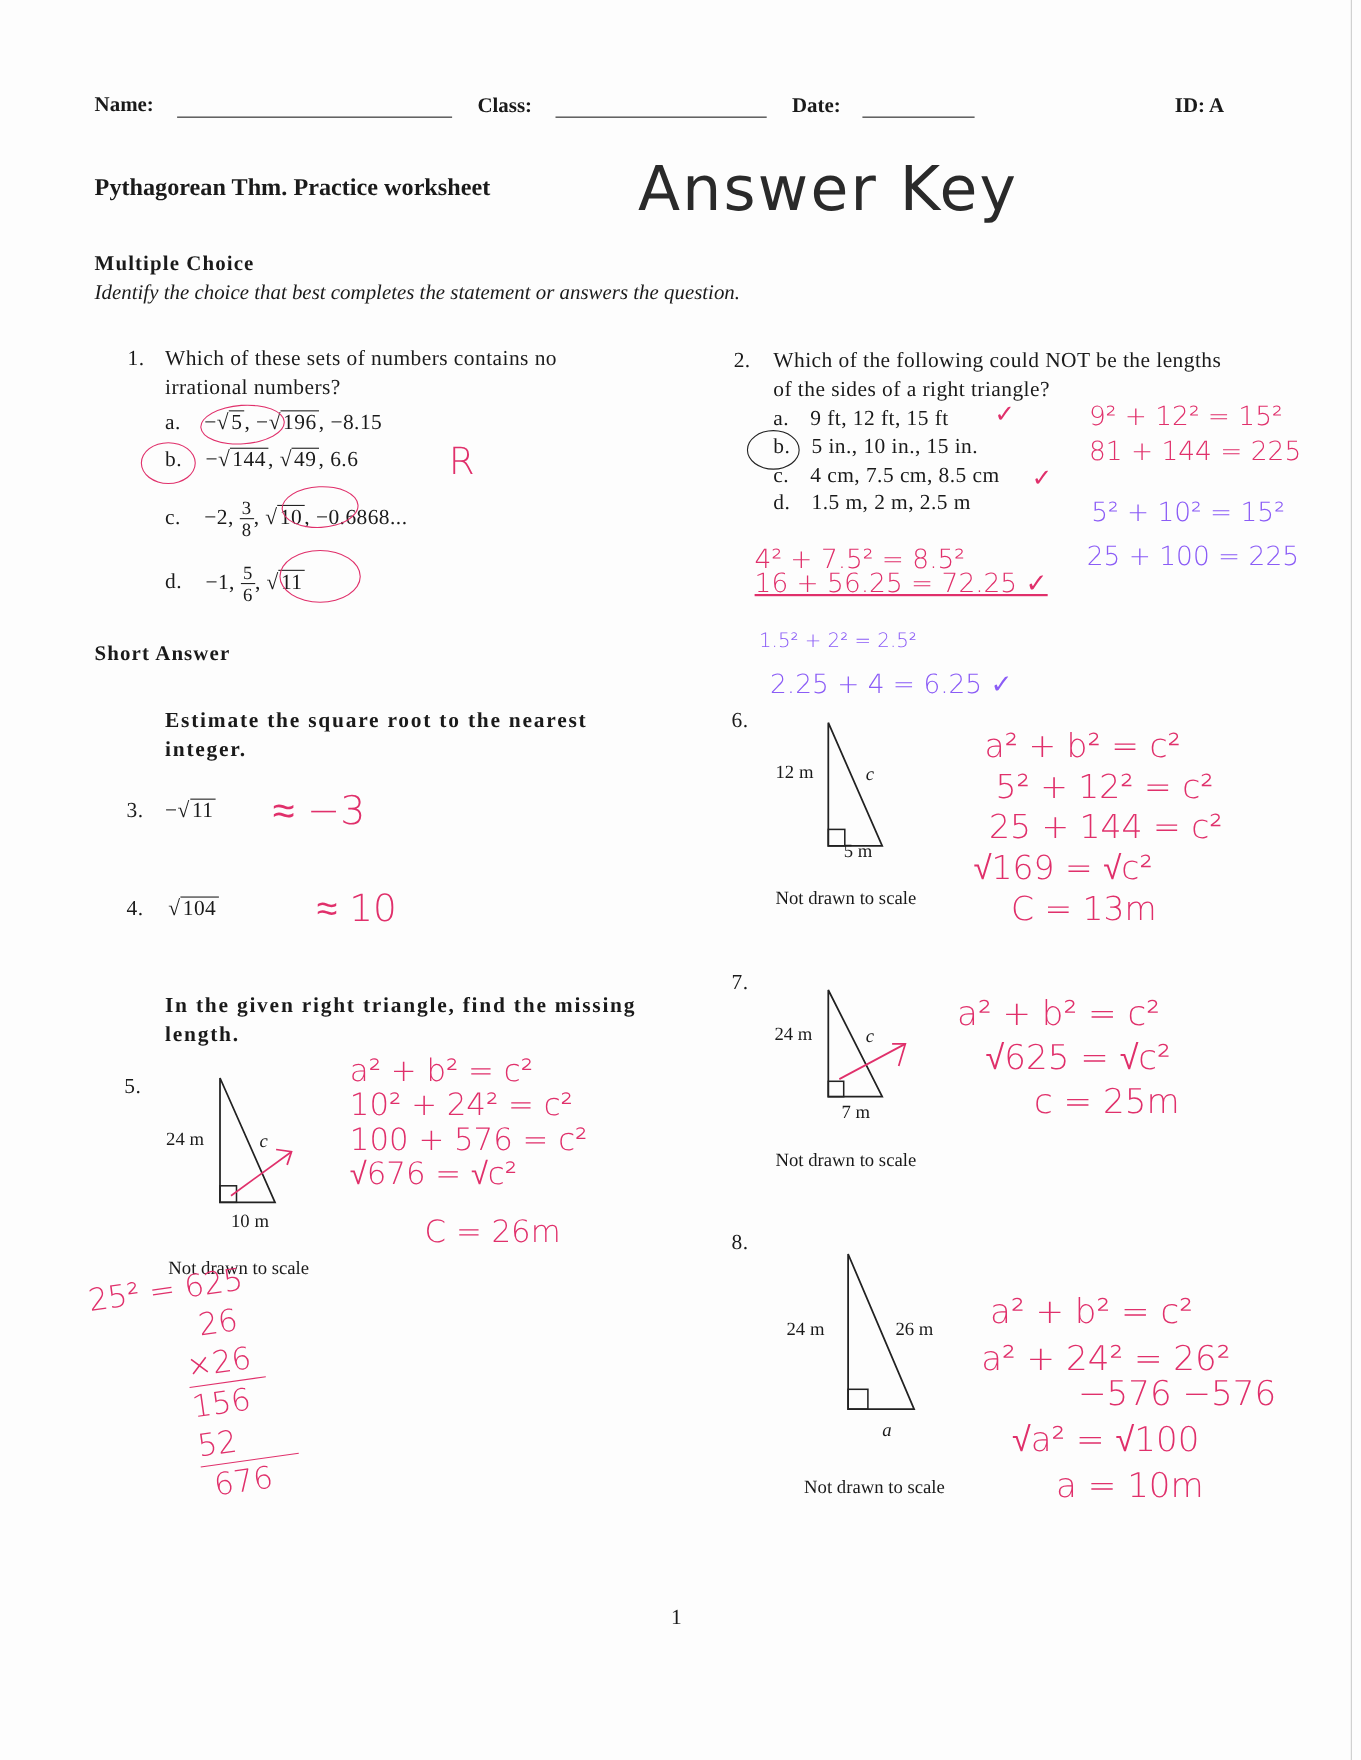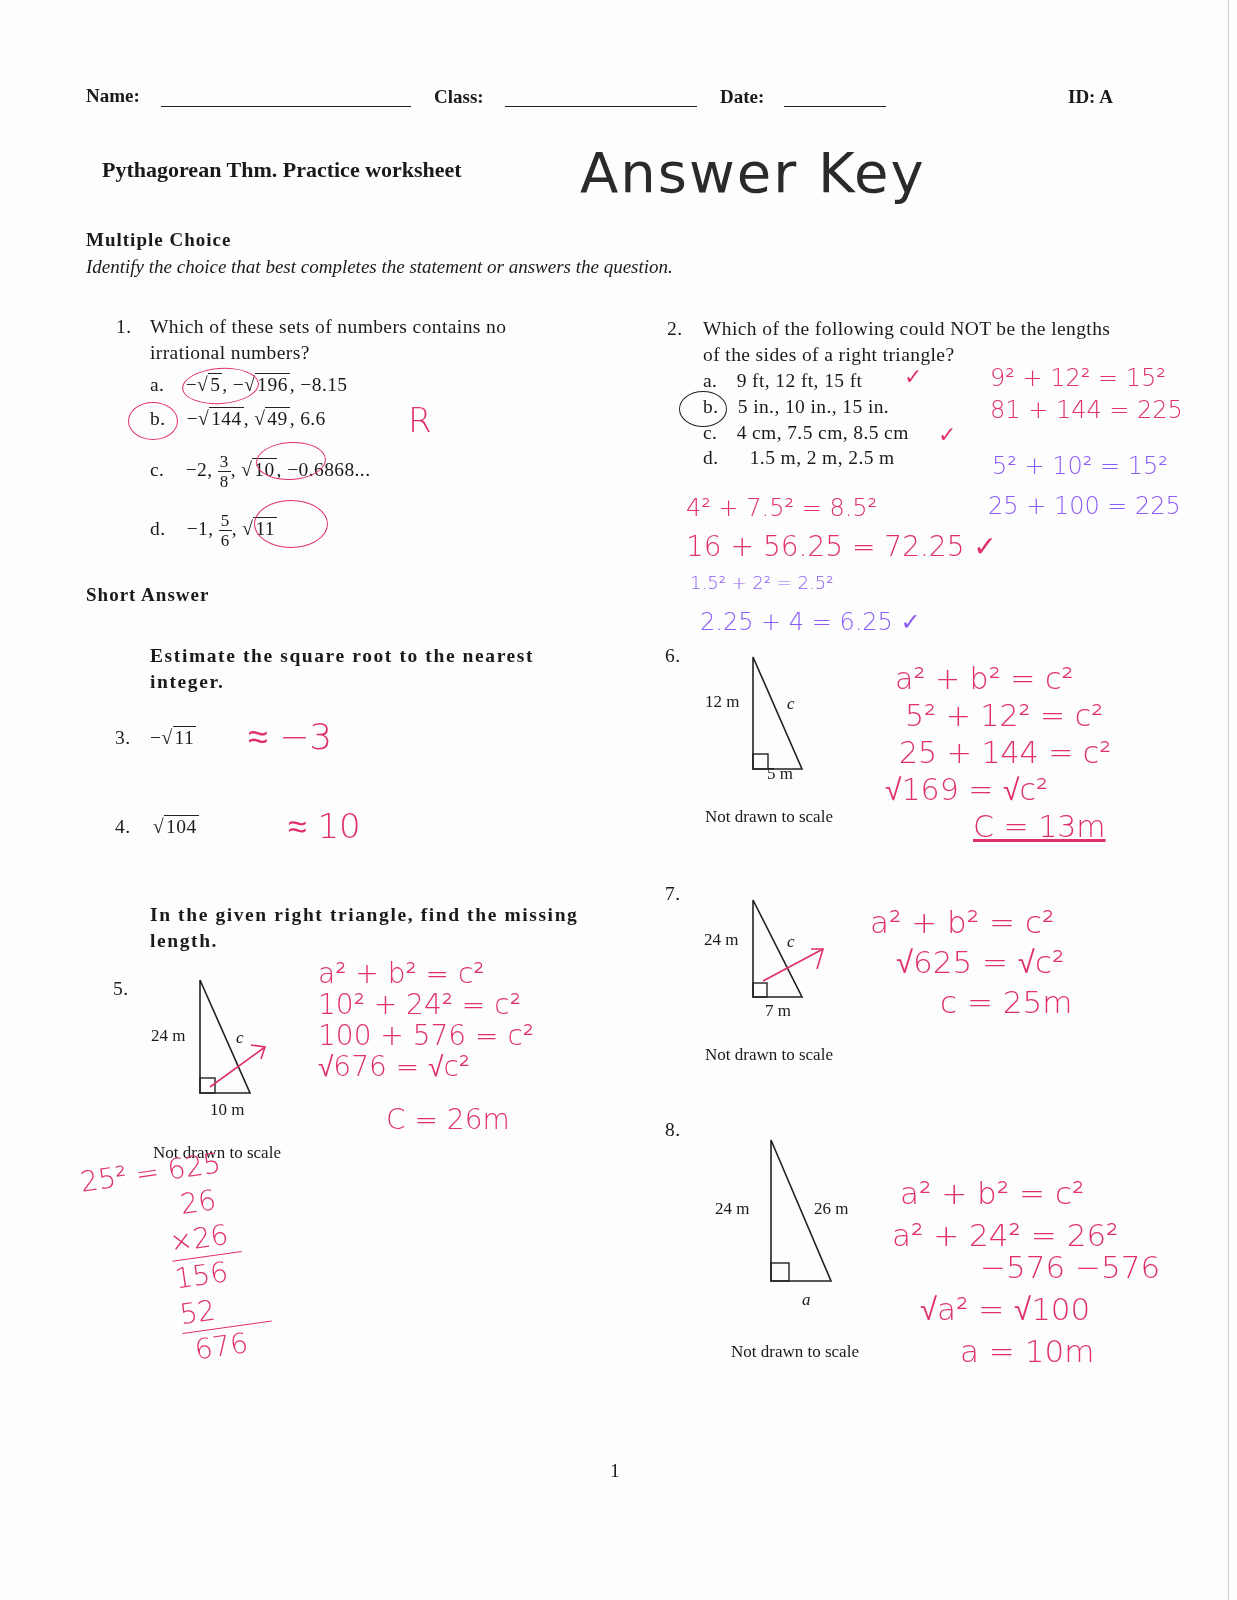--- a/index.html
+++ b/index.html
@@ -1,21 +1,21 @@
 <!DOCTYPE html>
 <html><head>
 <meta charset="utf-8">
 <style>
   html, body { margin:0; padding:0; }
   body { width:1237px; height:1600px; background:#fdfdfd; position:relative; overflow:hidden;
          font-family:"Liberation Serif", serif; color:#1a1a1a; }
   .abs { position:absolute; }
   .hdr { font-weight:bold; font-size:19px; }
   .blank { position:absolute; border-bottom:1.5px solid #222; height:0; }
-  .title { font-weight:bold; font-size:22px;margin-left:16px; }
+  .title { font-weight:bold; font-size:22px; }
   .section { font-weight:bold; font-size:19px; letter-spacing:1px; }
   .instr { font-style:italic; font-size:19px; }
   .q { font-size:19.5px; letter-spacing:0.4px; }
   .bold-instr { font-weight:bold; font-size:19.5px; letter-spacing:1.6px; line-height:26px; }
   .small { font-size:17px; }
   .hand { font-family:"DejaVu Sans", sans-serif; color:#e0306b; font-weight:300; }
   .hand-black { font-family:"DejaVu Sans", sans-serif; color:#8b5cf6; font-weight:300; }
   .hand-dark { font-family:"DejaVu Serif", serif; color:#222; font-style:italic; }
   .sqrt { border-top:1.5px solid #222; padding:0 2px; }
   .frac { display:inline-block; vertical-align:middle; text-align:center; font-size:17px; line-height:19px; }
@@ -87,29 +87,29 @@
 <div class="circle-blk" style="left:679px;top:391px;width:46px;height:34px;"></div>
 
 <div class="abs q" style="left:703px;top:422px;">
   <span>c.</span>
   <span style="margin-left:14px;">4 cm, 7.5 cm, 8.5 cm</span>
 </div>
 <div class="abs hand" style="left:938px;top:422px;font-size:22px;">✓</div>
 
 <div class="abs q" style="left:703px;top:447px;">
   <span>d.</span>
-  <span style="margin-left:26px;">1.5 m, 2 m, 2.5 m</span>
+  <span style="margin-left:14px;">1.5 m, 2 m, 2.5 m</span>
 </div>
 
 <div class="abs hand" style="left:990px;top:364px;font-size:24px;">9² + 12² = 15²</div>
 <div class="abs hand" style="left:990px;top:396px;font-size:24px;">81 + 144 = 225</div>
 <div class="abs hand-black" style="left:992px;top:452px;font-size:24px;">5² + 10² = 15²</div>
 <div class="abs hand-black" style="left:988px;top:492px;font-size:24px;">25 + 100 = 225</div>
 <div class="abs hand" style="left:686px;top:494px;font-size:24px;">4² + 7.5² = 8.5²</div>
-<div class="abs hand" style="left:686px;top:530px;font-size:28px;">16 + 56.25 = 72.25 ✓</div>
+<div class="abs hand" style="left:686px;top:516px;font-size:24px;text-decoration:underline;">16 + 56.25 = 72.25 ✓</div>
 <div class="abs hand-black" style="left:690px;top:572px;font-size:18px;">1.5² + 2² = 2.5²</div>
 <div class="abs hand-black" style="left:700px;top:608px;font-size:24px;">2.25 + 4 = 6.25 ✓</div>
 
 <div class="abs section" style="left:86px;top:584px;">Short Answer</div>
 <div class="abs bold-instr" style="left:150px;top:643px;width:400px;">Estimate the square root to the nearest integer.</div>
 
 <div class="abs q" style="left:115px;top:727px;">3.</div>
 <div class="abs q" style="left:150px;top:727px;">
   <span>−</span>√<span class="sqrt">11</span>
 </div>
@@ -158,21 +158,21 @@
 </svg>
 <div class="abs small" style="left:705px;top:692px;">12 m</div>
 <div class="abs small" style="left:787px;top:694px;font-style:italic;">c</div>
 <div class="abs small" style="left:767px;top:764px;">5 m</div>
 <div class="abs small" style="left:705px;top:807px;">Not drawn to scale</div>
 <div class="abs hand" style="left:895px;top:660px;font-size:30px;line-height:37px;">
   <div>a² + b² = c²</div>
   <div style="margin-left:10px;">5² + 12² = c²</div>
   <div style="margin-left:4px;">25 + 144 = c²</div>
   <div style="margin-left:-10px;">√169 = √c²</div>
-  <div style="margin-left:78px;text-decoration:underline;">C = 13m</div>
+  <div style="margin-left:24px;">C = 13m</div>
 </div>
 
 <div class="abs q" style="left:665px;top:883px;">7.</div>
 <svg class="abs" style="left:745px;top:897px;" width="90" height="105">
   <polygon points="8,3 8,100 57,100" fill="none" stroke="#222" stroke-width="1.6"></polygon>
   <rect x="8" y="86" width="14" height="14" fill="none" stroke="#222" stroke-width="1.4"></rect>
   <line x1="18" y1="84" x2="78" y2="52" stroke="#e0306b" stroke-width="1.6"></line>
   <polyline points="66,52 78,52 72,72" fill="none" stroke="#e0306b" stroke-width="1.6"></polyline>
 </svg>
 <div class="abs small" style="left:704px;top:930px;">24 m</div>

